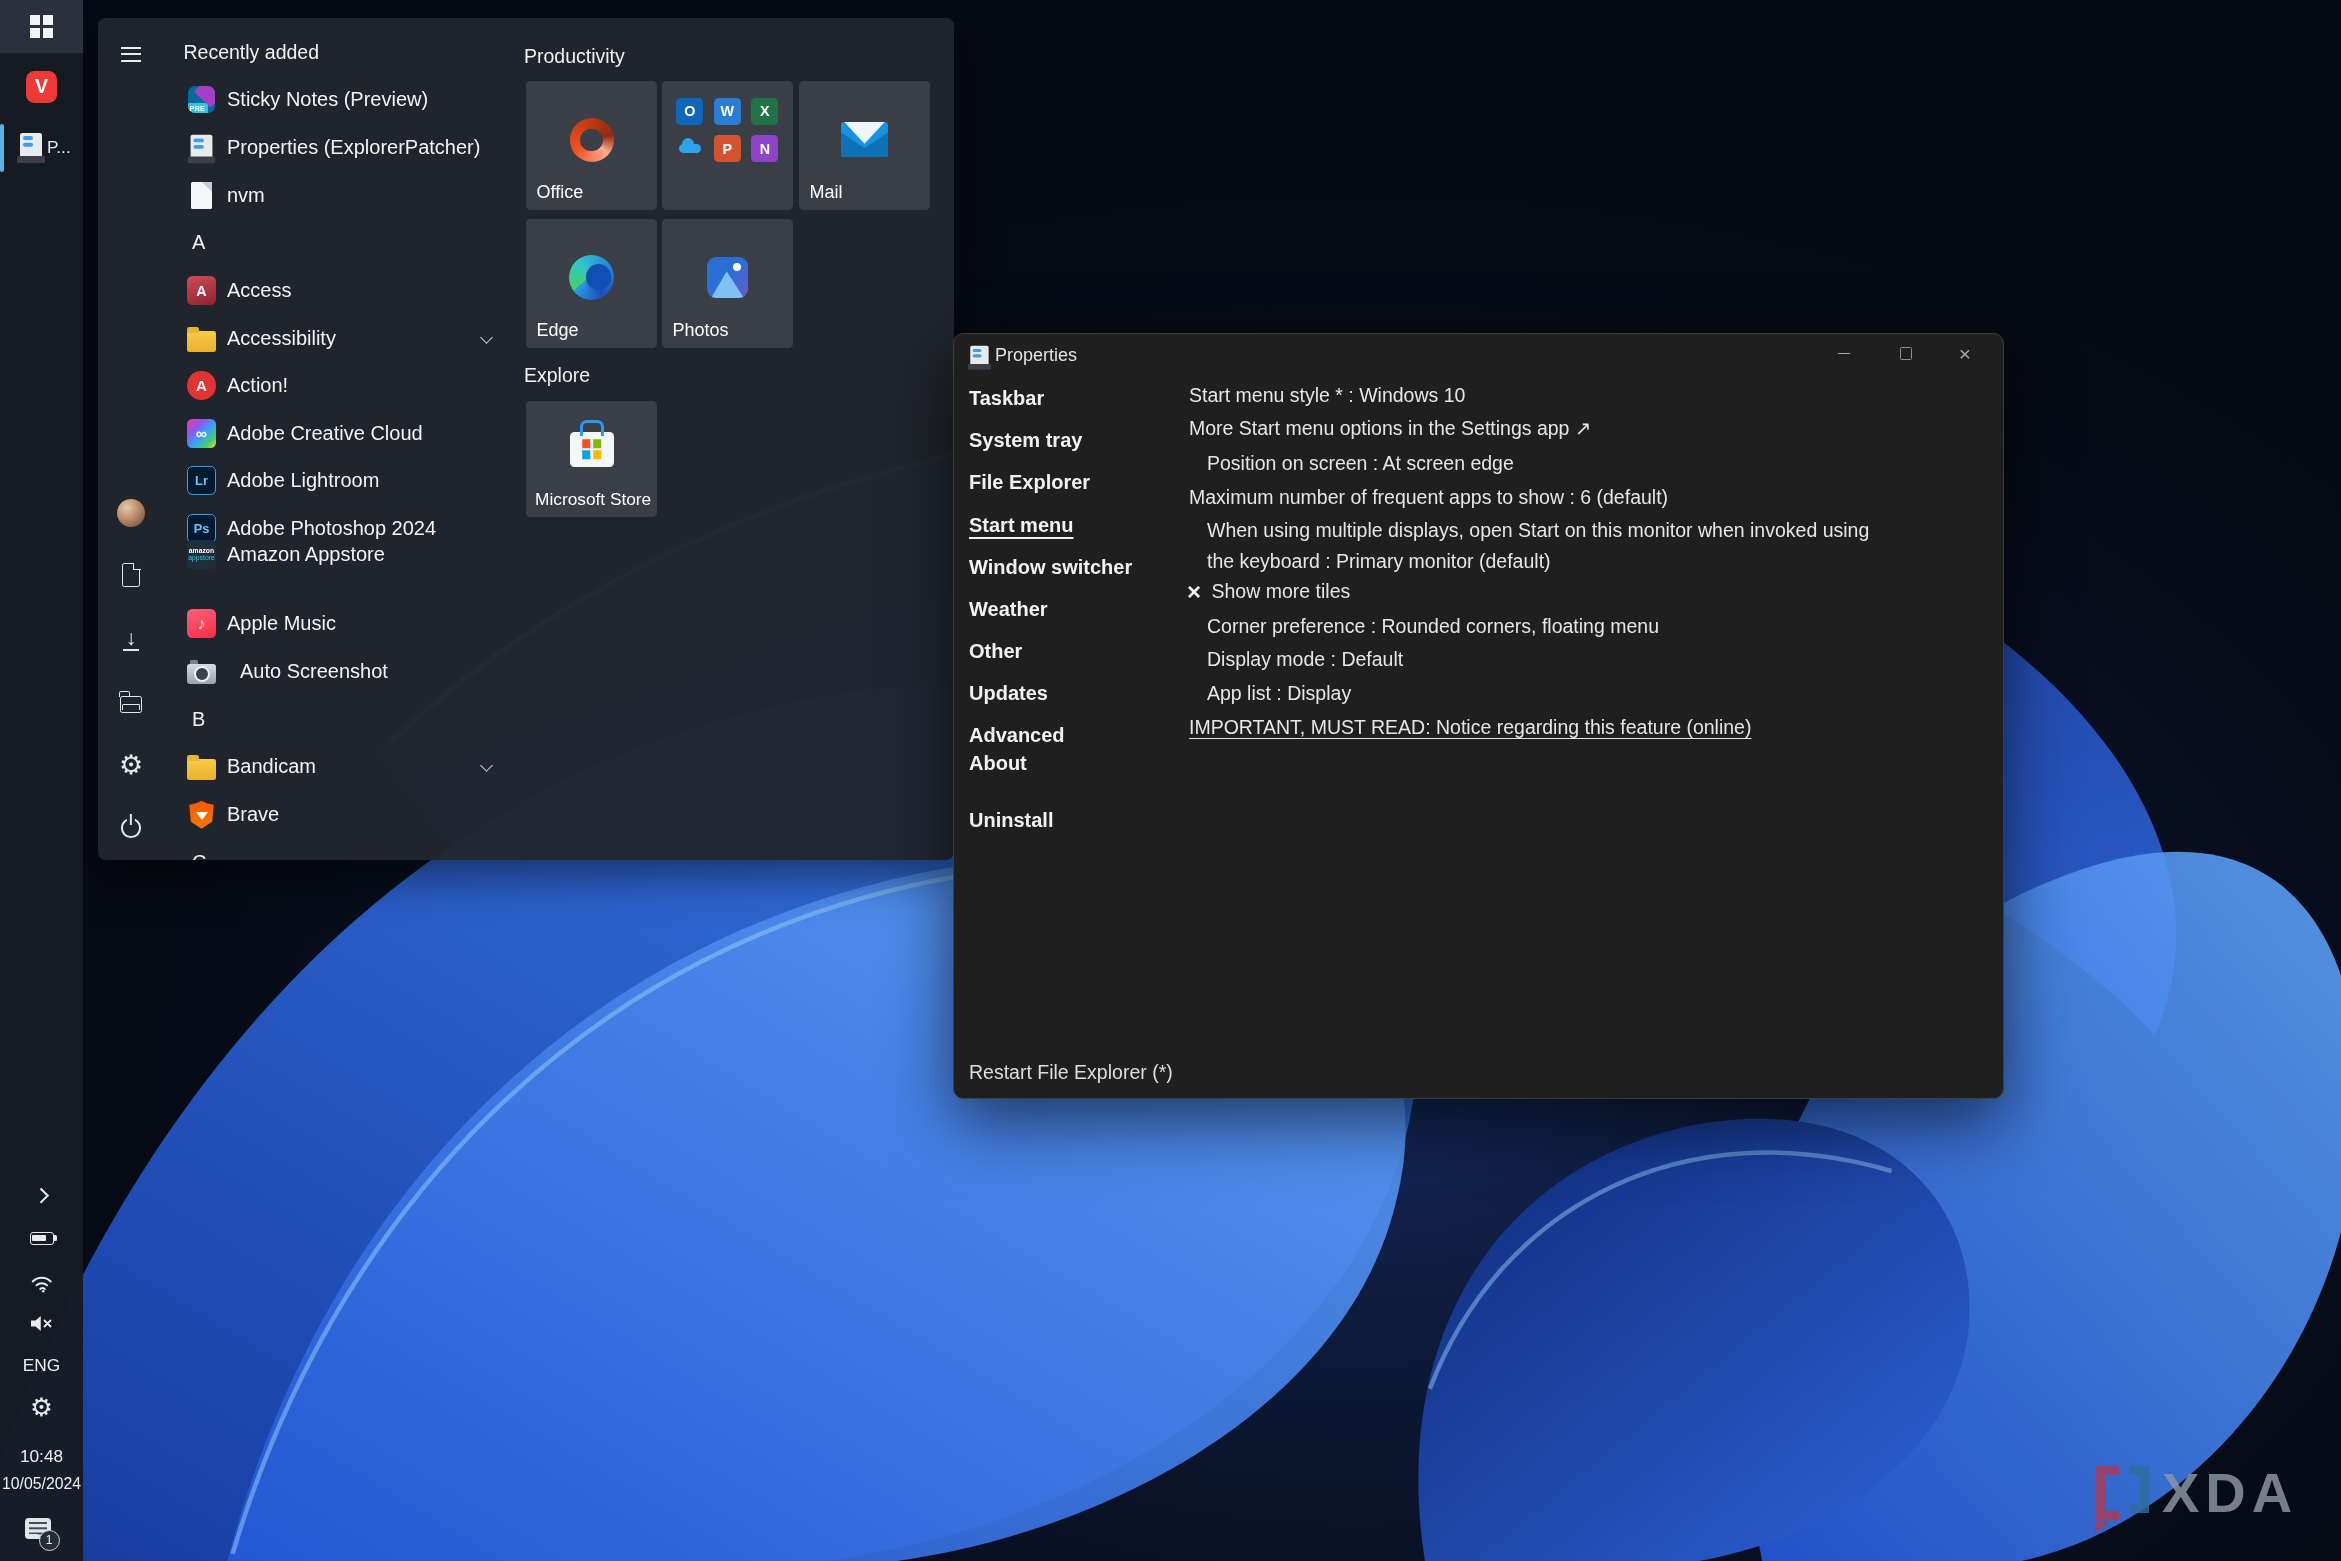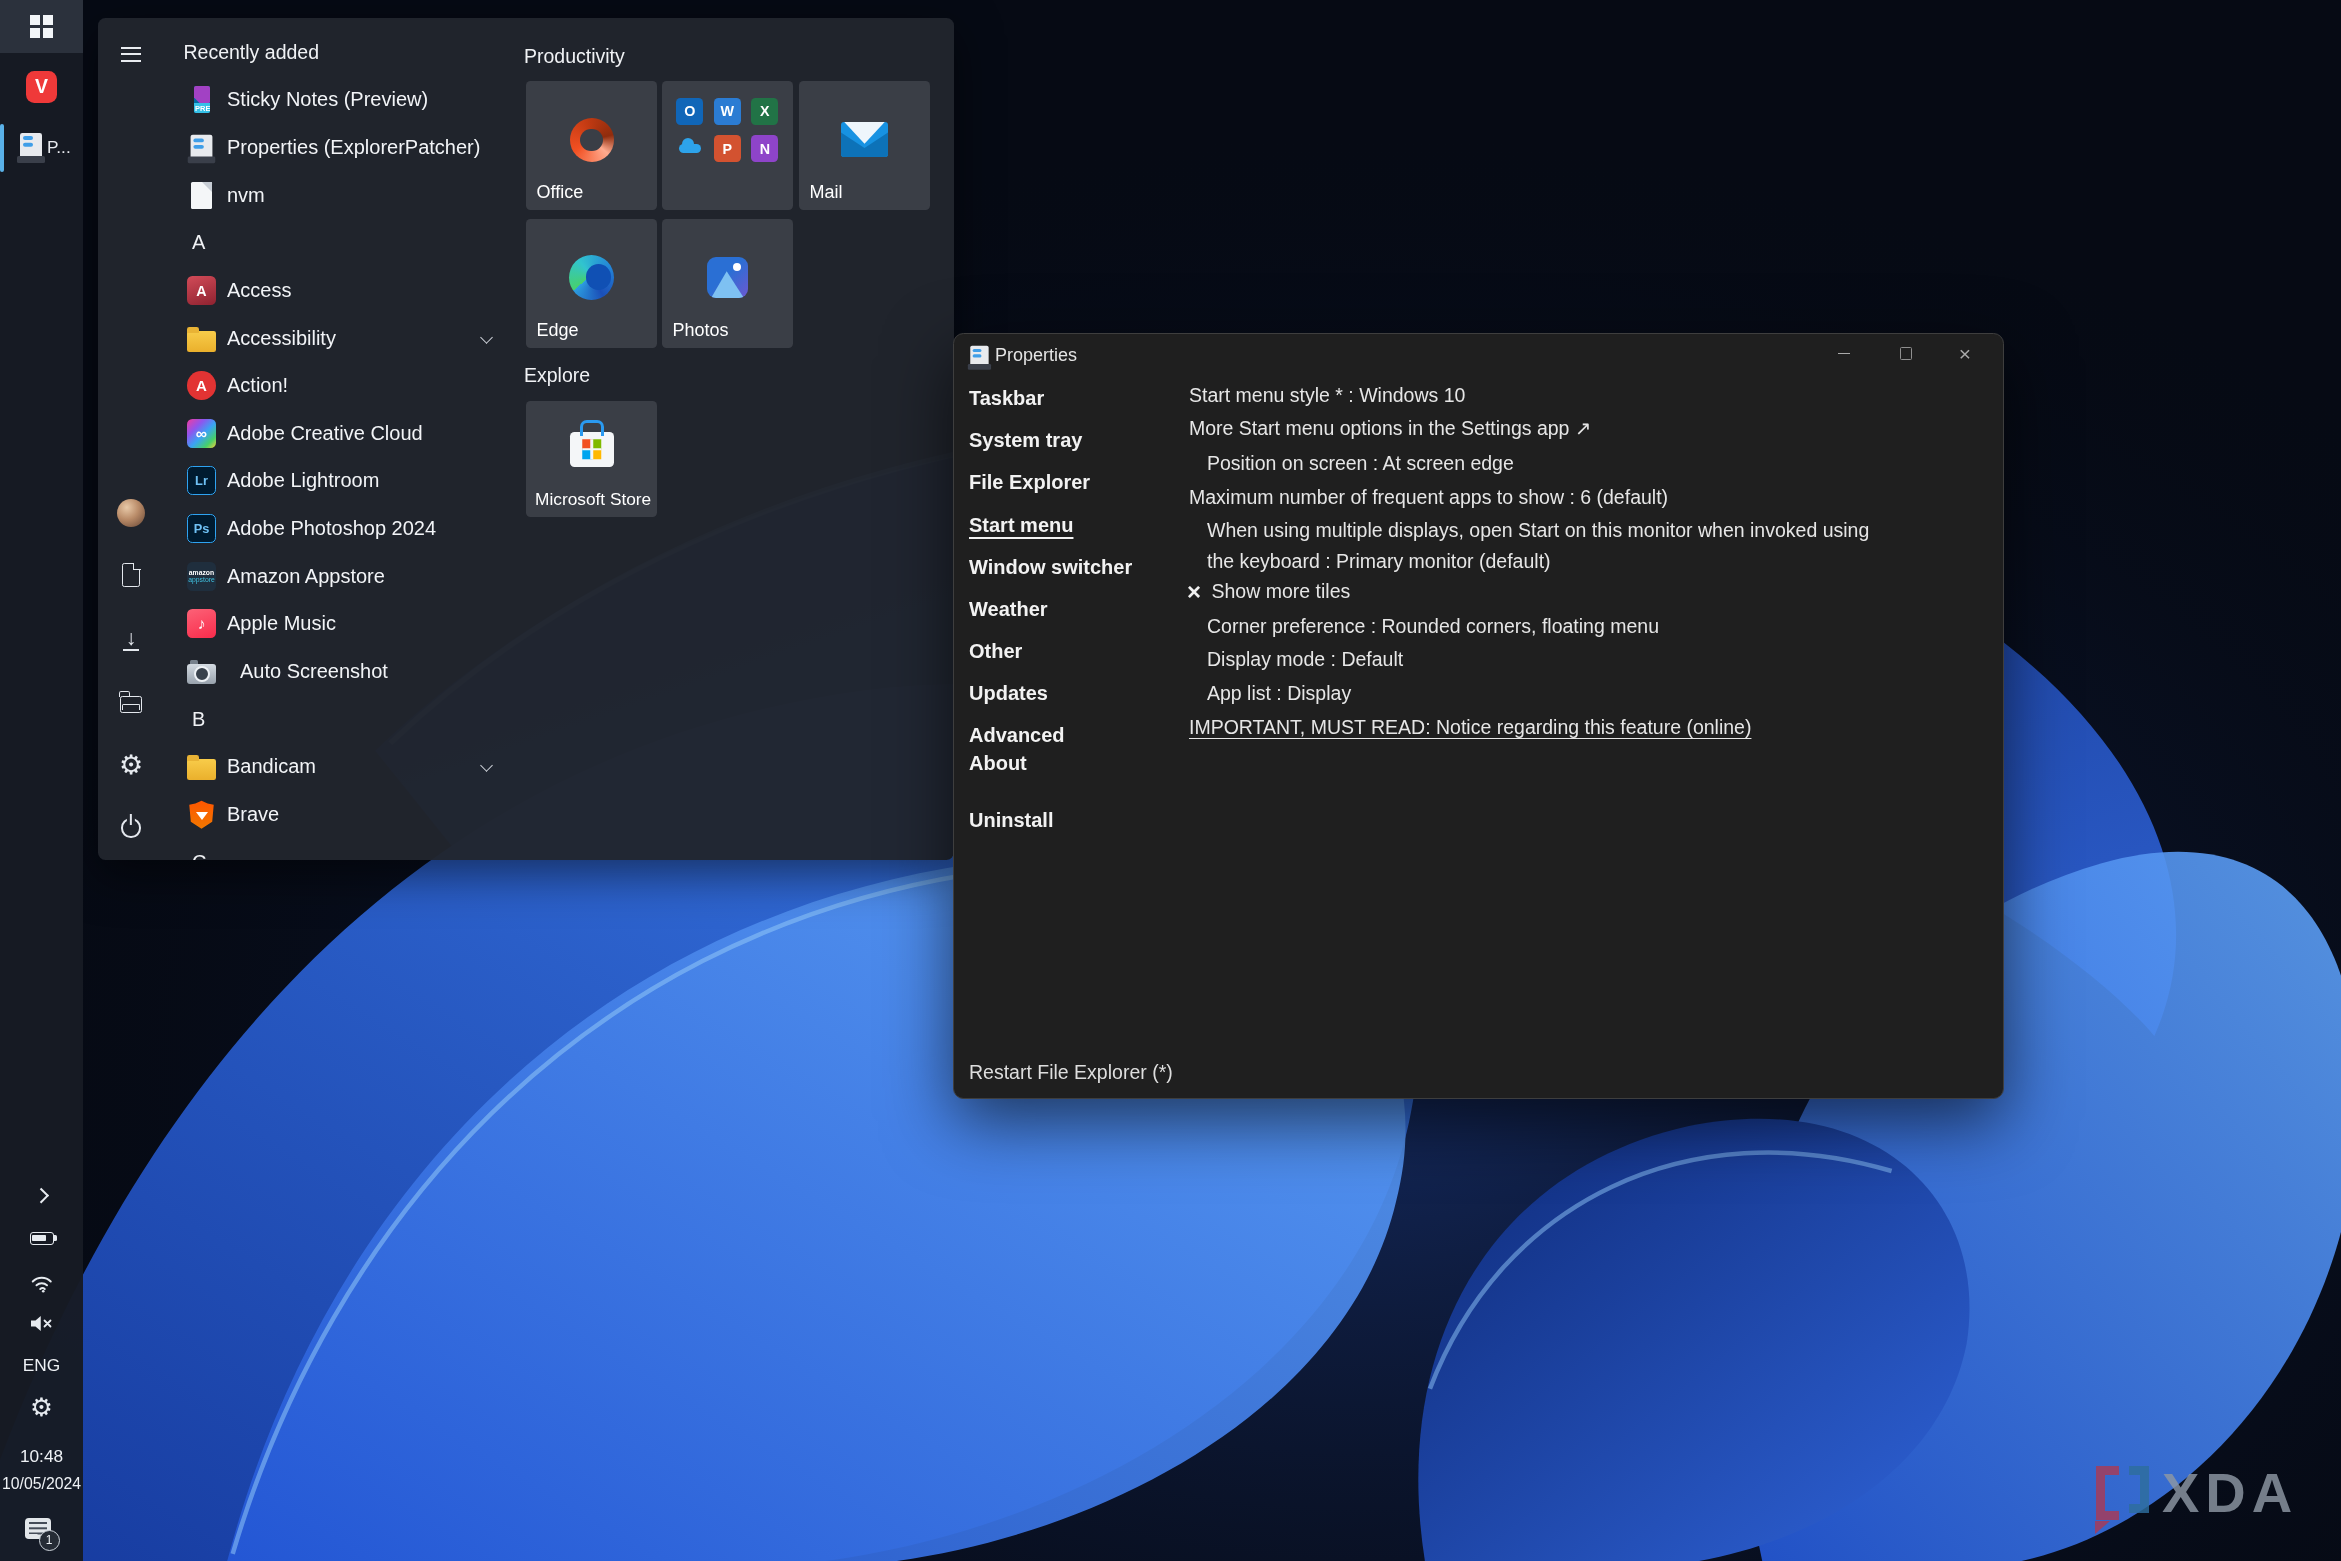--- a/index.html
+++ b/index.html
@@ -89,21 +89,21 @@
   .al-row { position:absolute; left:0; width:338px; height:47px; display:flex; align-items:center; }
   .al-header { padding-left:10.5px; font-size:19.5px; color:#f0f2f5; }
   .al-letter { padding-left:19px; font-size:20px; color:#f0f2f5; }
   .al-app { padding-left:13.5px; }
   .al-icon { width:30px; height:30px; display:flex; align-items:center; justify-content:center; flex:none; }
   .al-label { margin-left:10.5px; font-size:20px; color:#f2f4f7; white-space:nowrap; }
   .al-chev { position:absolute; left:309px; width:9px; height:9px;
              border-right:1.9px solid #cfd4db; border-bottom:1.9px solid #cfd4db; transform:rotate(45deg); top:18px; }
 
   
-  .i-sticky { position:relative; width:16px; height:27px; background:#0369a1; border-radius:2px; overflow:hidden; }
+  .i-sticky { position:relative; width:27px; height:27px; background:#0369a1; border-radius:7px; overflow:hidden; }
   .i-sticky::before { content:""; position:absolute; right:-6px; top:-6px; width:22.5px; height:22.5px;
                       background:#a241c4; transform:rotate(45deg); }
   .i-sticky .pre { position:absolute; left:-1.5px; bottom:-0.8px; background:#35c1e8; color:#fff;
                    font-size:7.5px; font-weight:bold; padding:0.8px 3px; border-radius:3px; }
   .i-doc { position:relative; width:21px; height:27px; background:#f4f6f8; border-radius:1.5px; }
   .i-doc::after { content:""; position:absolute; right:0; top:0; border:5.3px solid #c6ccd4;
                   border-left-color:transparent; border-bottom-color:transparent; }
   .sq { width:28.5px; height:28.5px; border-radius:5.3px; display:flex; align-items:center;
         justify-content:center; color:#fff; font-weight:bold; font-size:14.3px; }
   .i-access { background:linear-gradient(160deg,#d24b58,#8e2230); }
@@ -377,21 +377,21 @@
             <span class="sq i-adobe-dark">Lr</span>
           </span>
           <span class="al-label">Adobe Lightroom</span>
         </div>
         <div class="al-row al-app" style="top: 487px;">
           <span class="al-icon">
             <span class="sq i-adobe-dark">Ps</span>
           </span>
           <span class="al-label">Adobe Photoshop 2024</span>
         </div>
-        <div class="al-row al-app" style="top: 535px;">
+        <div class="al-row al-app" style="top: 513px;">
           <span class="al-icon">
             <span class="i-amazon">
               <span class="l1">amazon</span>
               <span class="l2">appstore</span>
             </span>
           </span>
           <span class="al-label">Amazon Appstore</span>
         </div>
         <div class="al-row al-app" style="top: 582px;">
           <span class="al-icon">

